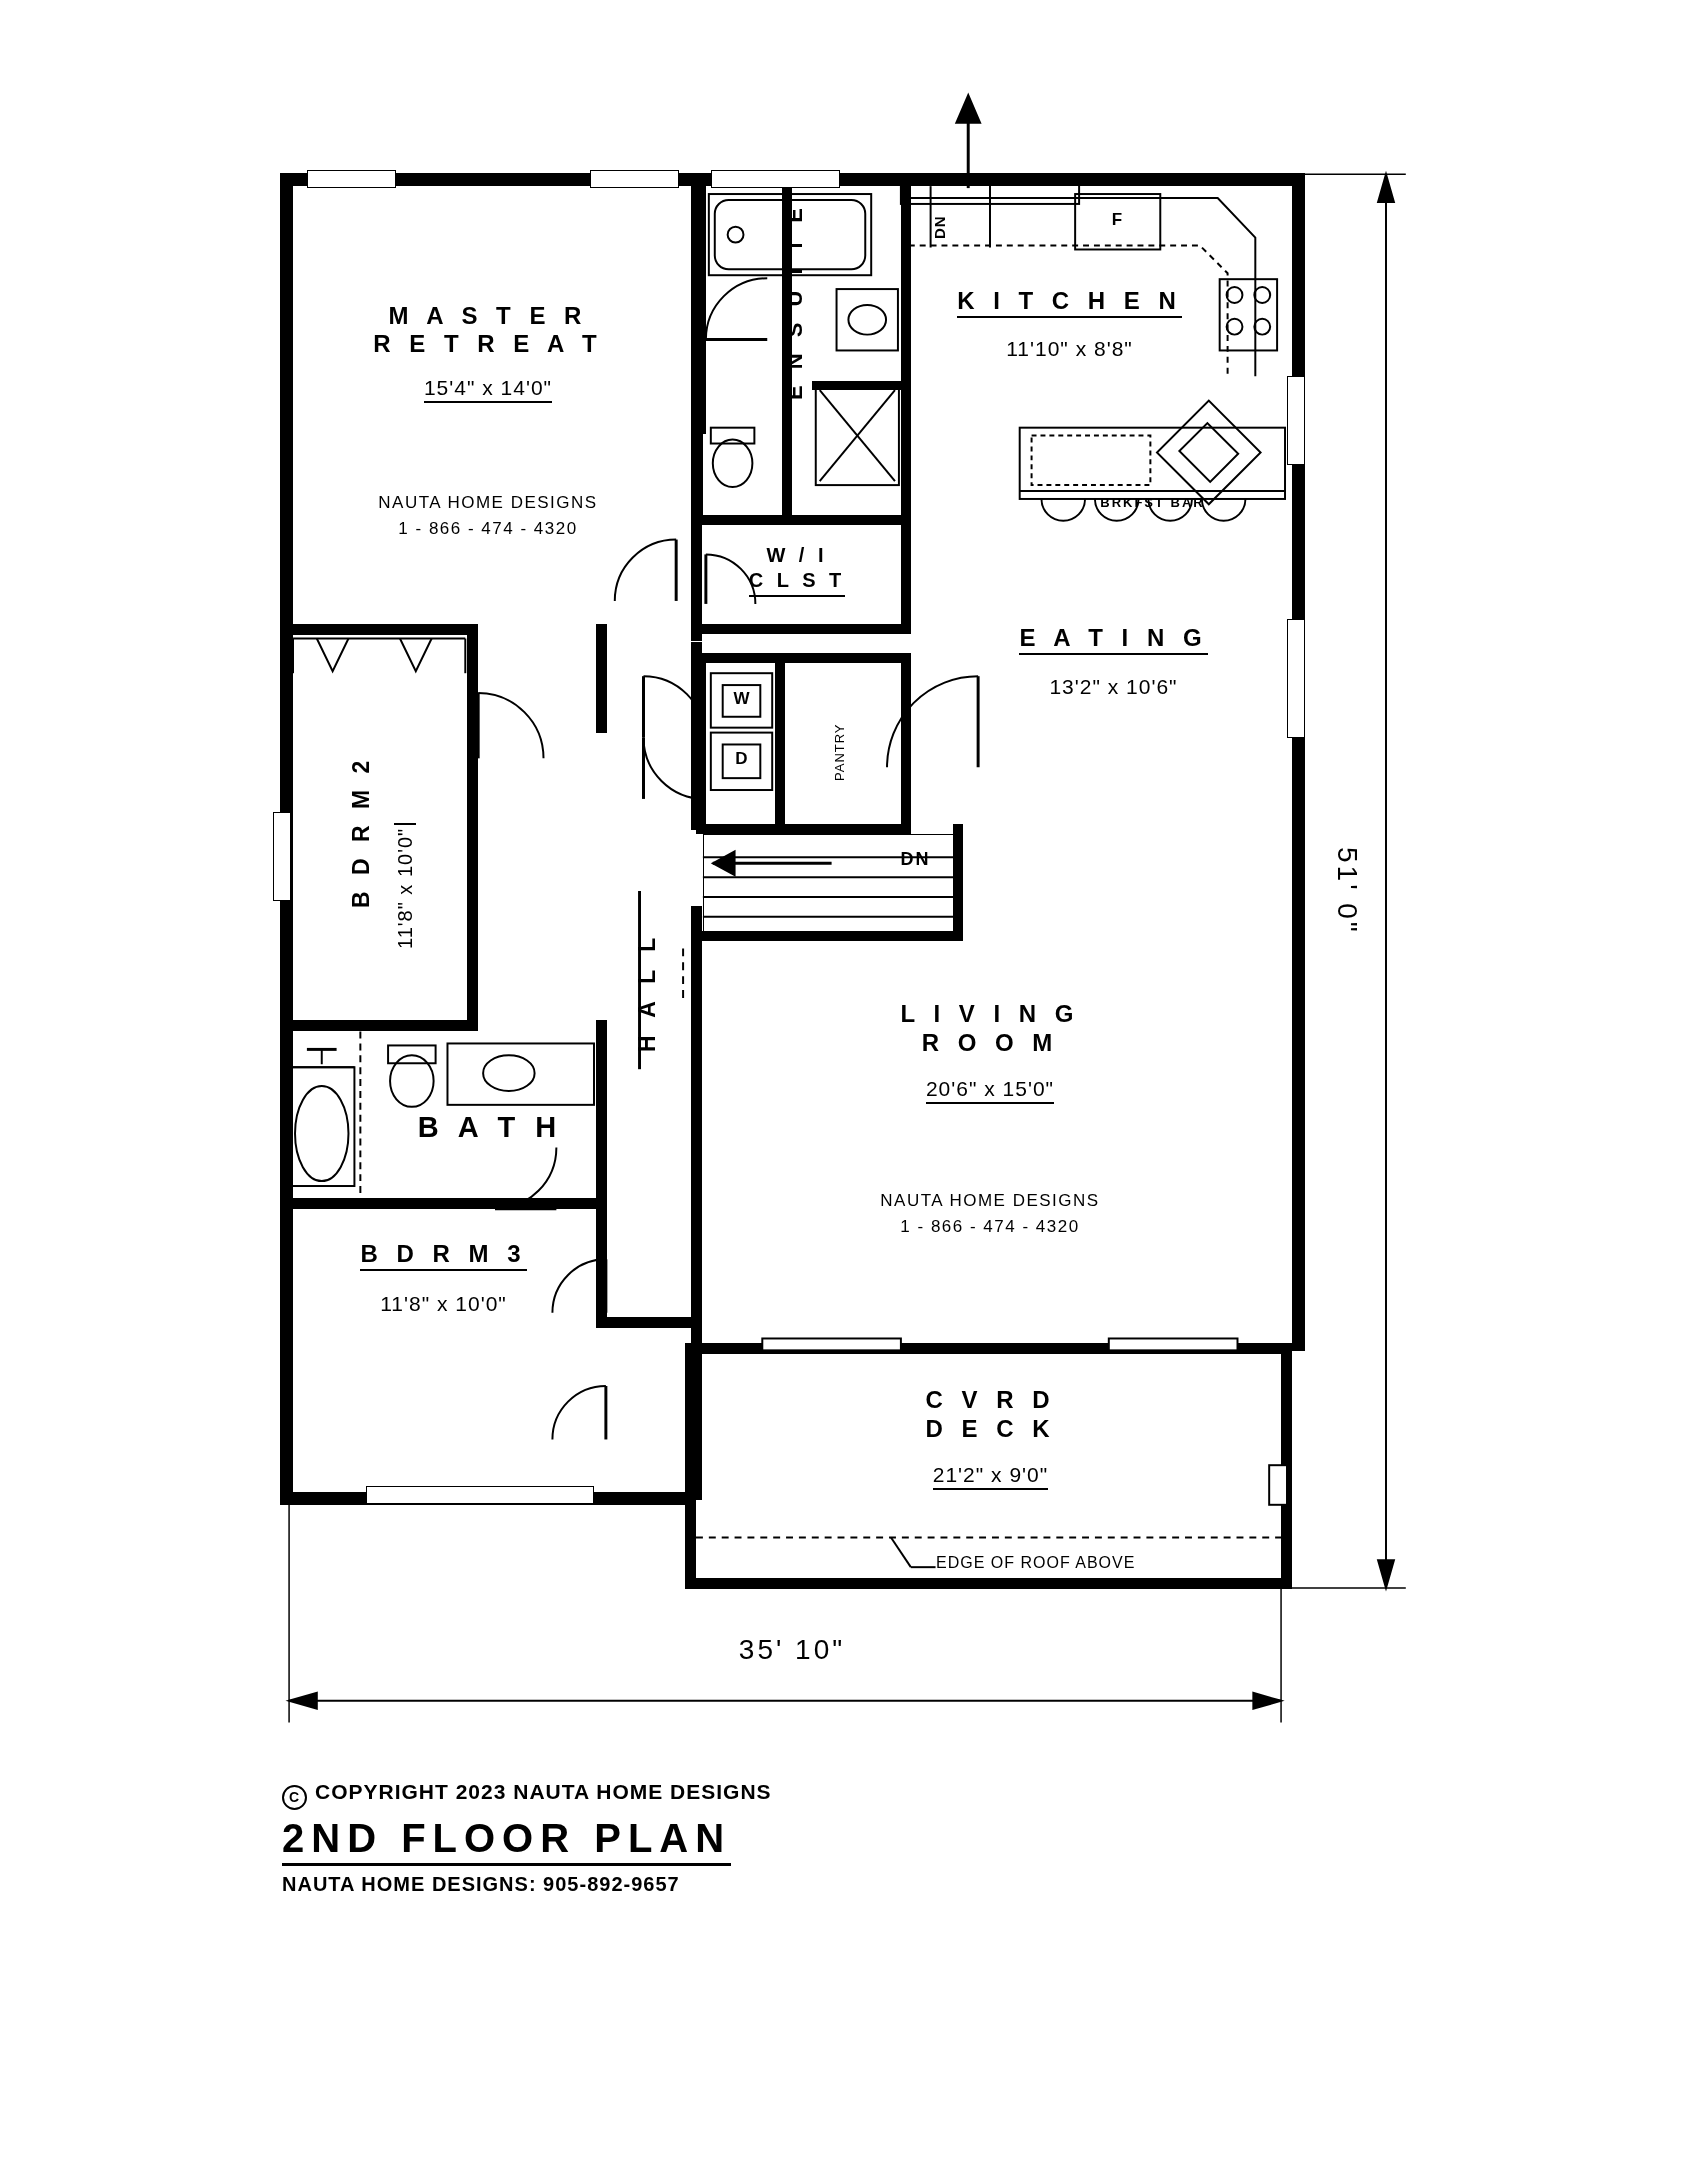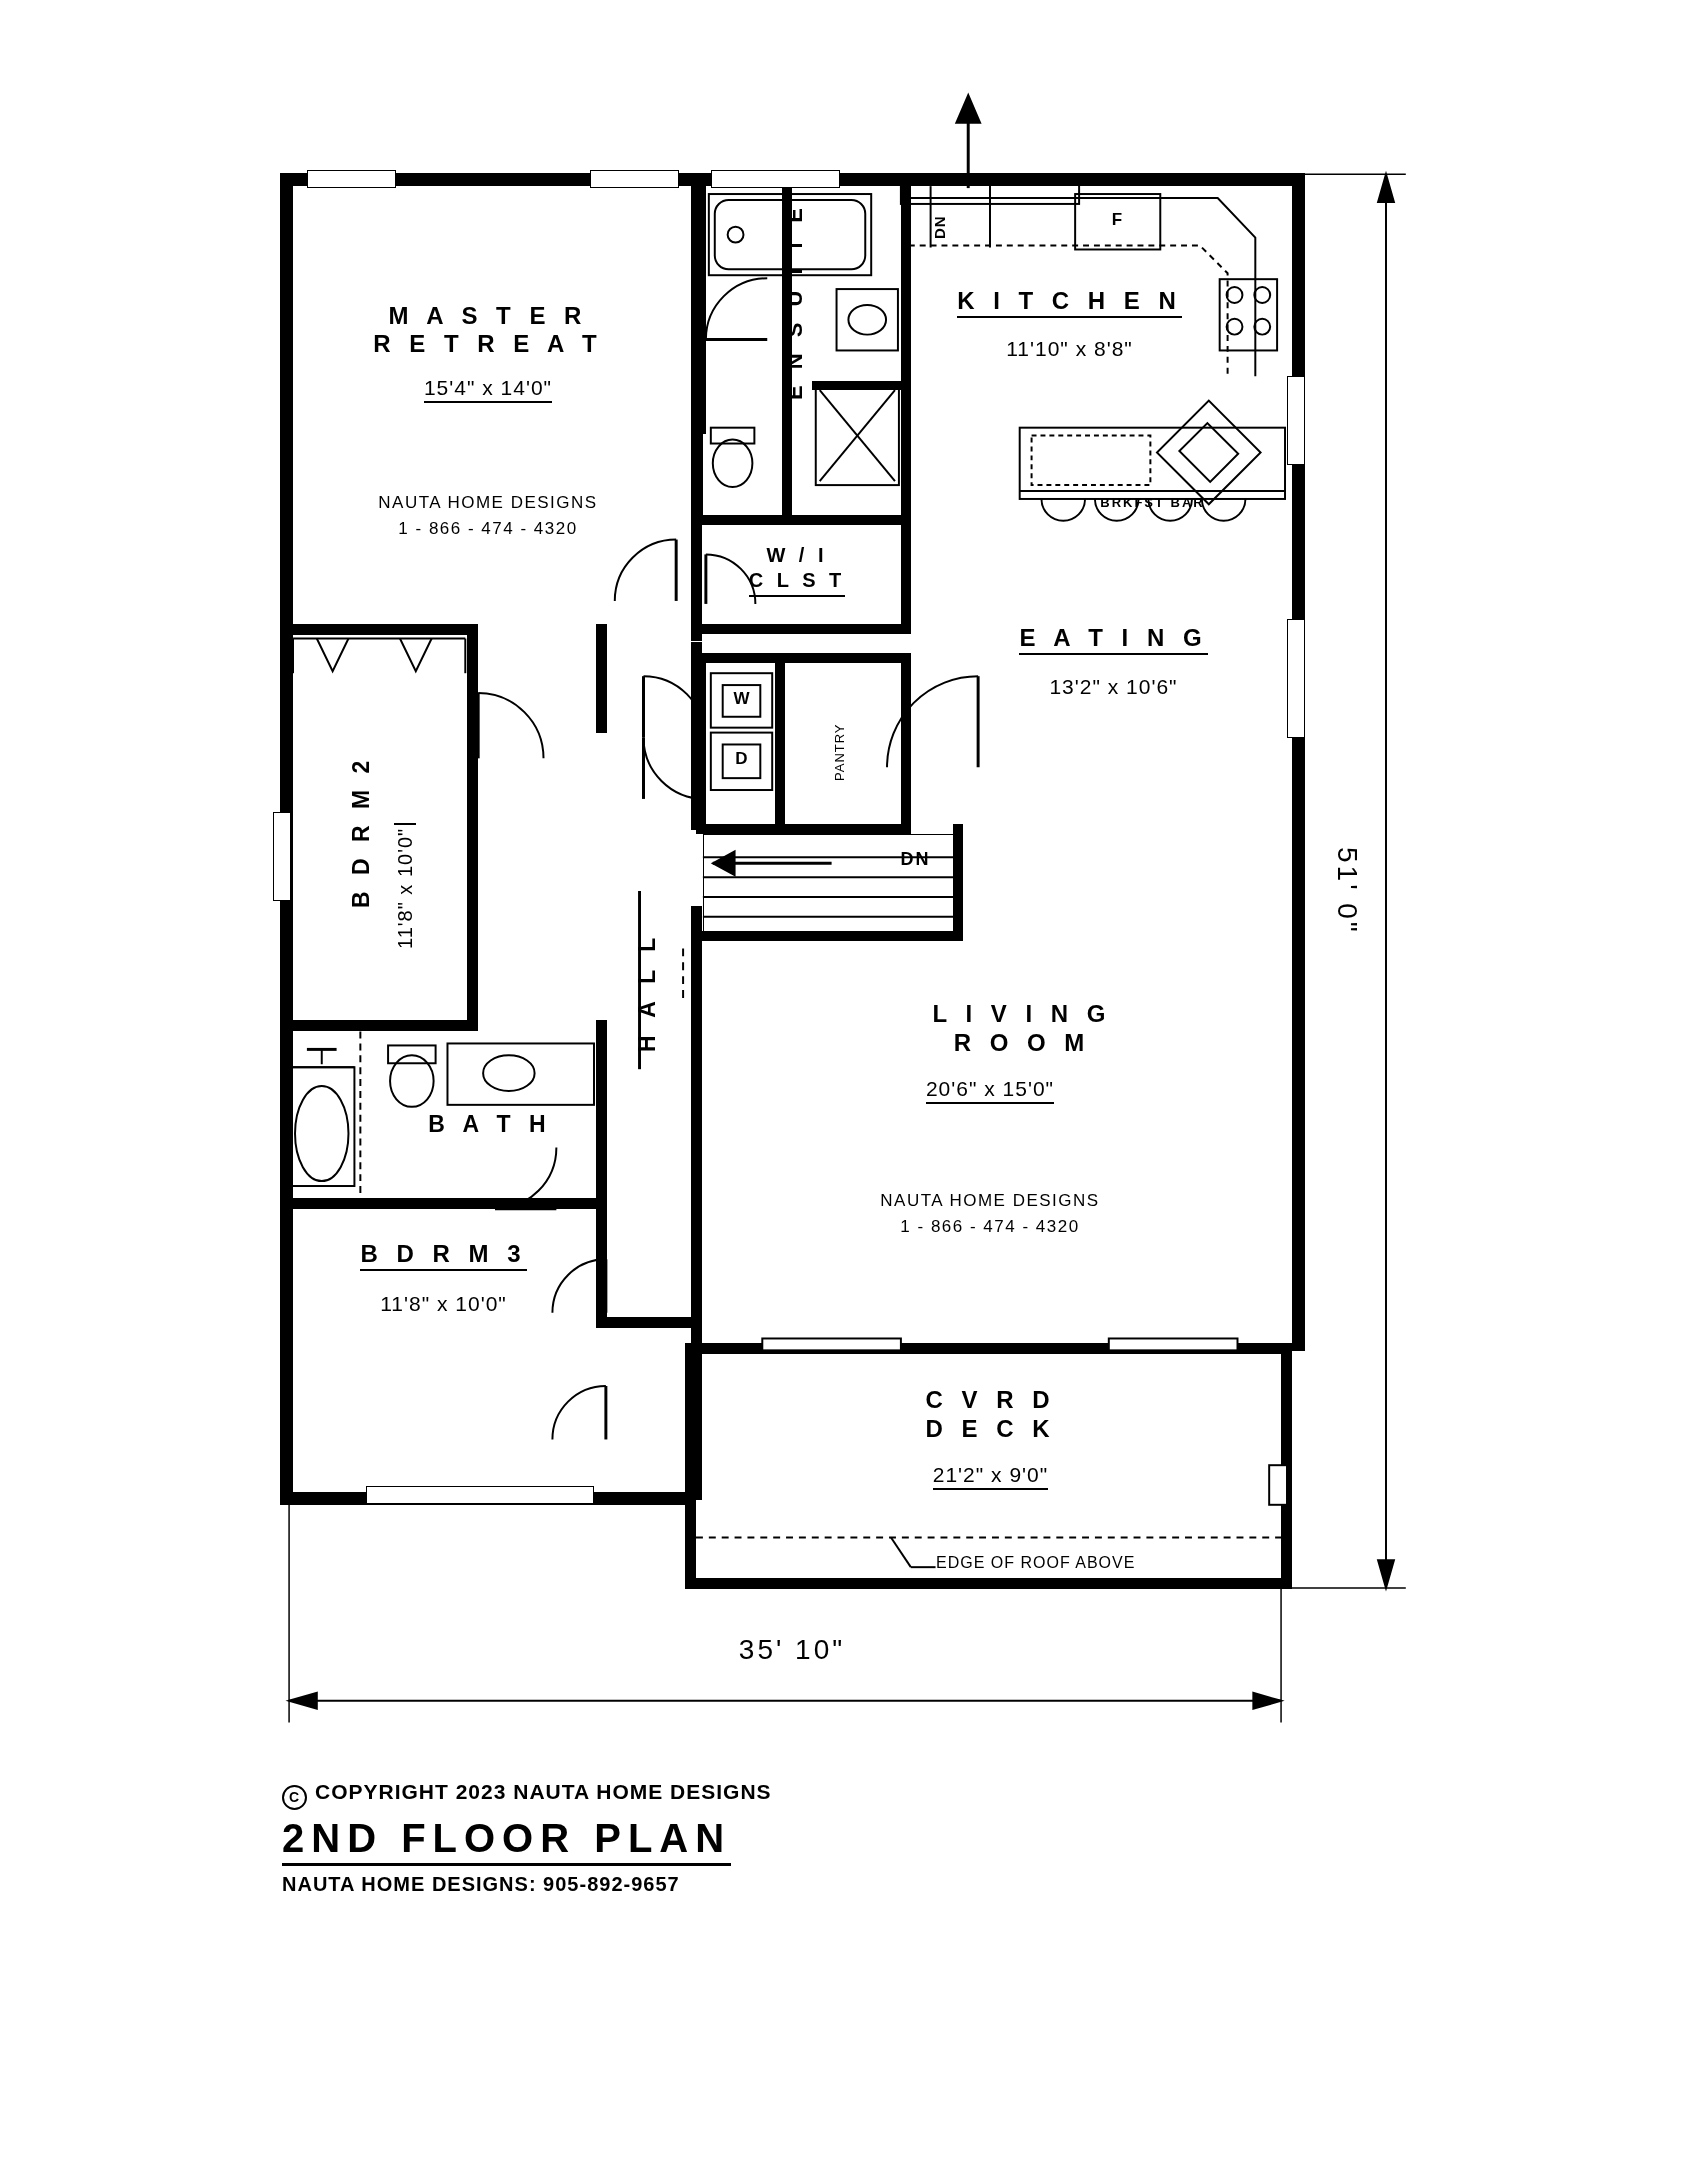--- a/index.html
+++ b/index.html
@@ -254,40 +254,40 @@
     <span>11'10" x 8'8"</span>
   </div>
 
   <div class="lbl room-name" style="left:950px;top:624px;width:327px;">
     <span class="underline">E A T I N G</span>
   </div>
   <div class="lbl room-dim" style="left:950px;top:675px;width:327px;">
     <span>13'2" x 10'6"</span>
   </div>
 
-  <div class="lbl room-name" style="left:814px;top:1000px;width:416px;line-height:1.2;">
+  <div class="lbl room-name" style="left:782px;top:1000px;width:416px;line-height:1.2;">
     <div>L I V I N G</div>
     <div>R O O M</div>
   </div>
   <div class="lbl room-dim" style="left:782px;top:1077px;width:416px;">
     <span class="underline">20'6" x 15'0"</span>
   </div>
   <div class="lbl brand" style="left:782px;top:1188px;width:416px;line-height:1.5;">
     <div>NAUTA HOME DESIGNS</div>
     <div>1 - 866 - 474 - 4320</div>
   </div>
 
   <div class="lbl room-name vert" style="left:348px;top:683px;height:297px;font-size:23px;letter-spacing:5px;">
     <span>B D R M   2</span>
   </div>
   <div class="lbl room-dim vert" style="left:394px;top:782px;height:208px;font-size:20px;">
     <span class="underline">11'8" x 10'0"</span>
   </div>
 
-  <div class="lbl room-name" style="left:366px;top:1111px;width:248px;font-size:23px;letter-spacing:6px;">
+  <div class="lbl room-name" style="left:366px;top:1111px;width:248px;font-size:29px;letter-spacing:6px;">
     <span>B A T H</span>
   </div>
 
   <div class="lbl room-name vert" style="left:634px;top:903px;height:178px;font-size:23px;letter-spacing:6px;">
     <span>H A L L</span>
   </div>
 
   <div class="lbl room-name" style="left:280px;top:1240px;width:327px;">
     <span class="underline">B D R M   3</span>
   </div>

